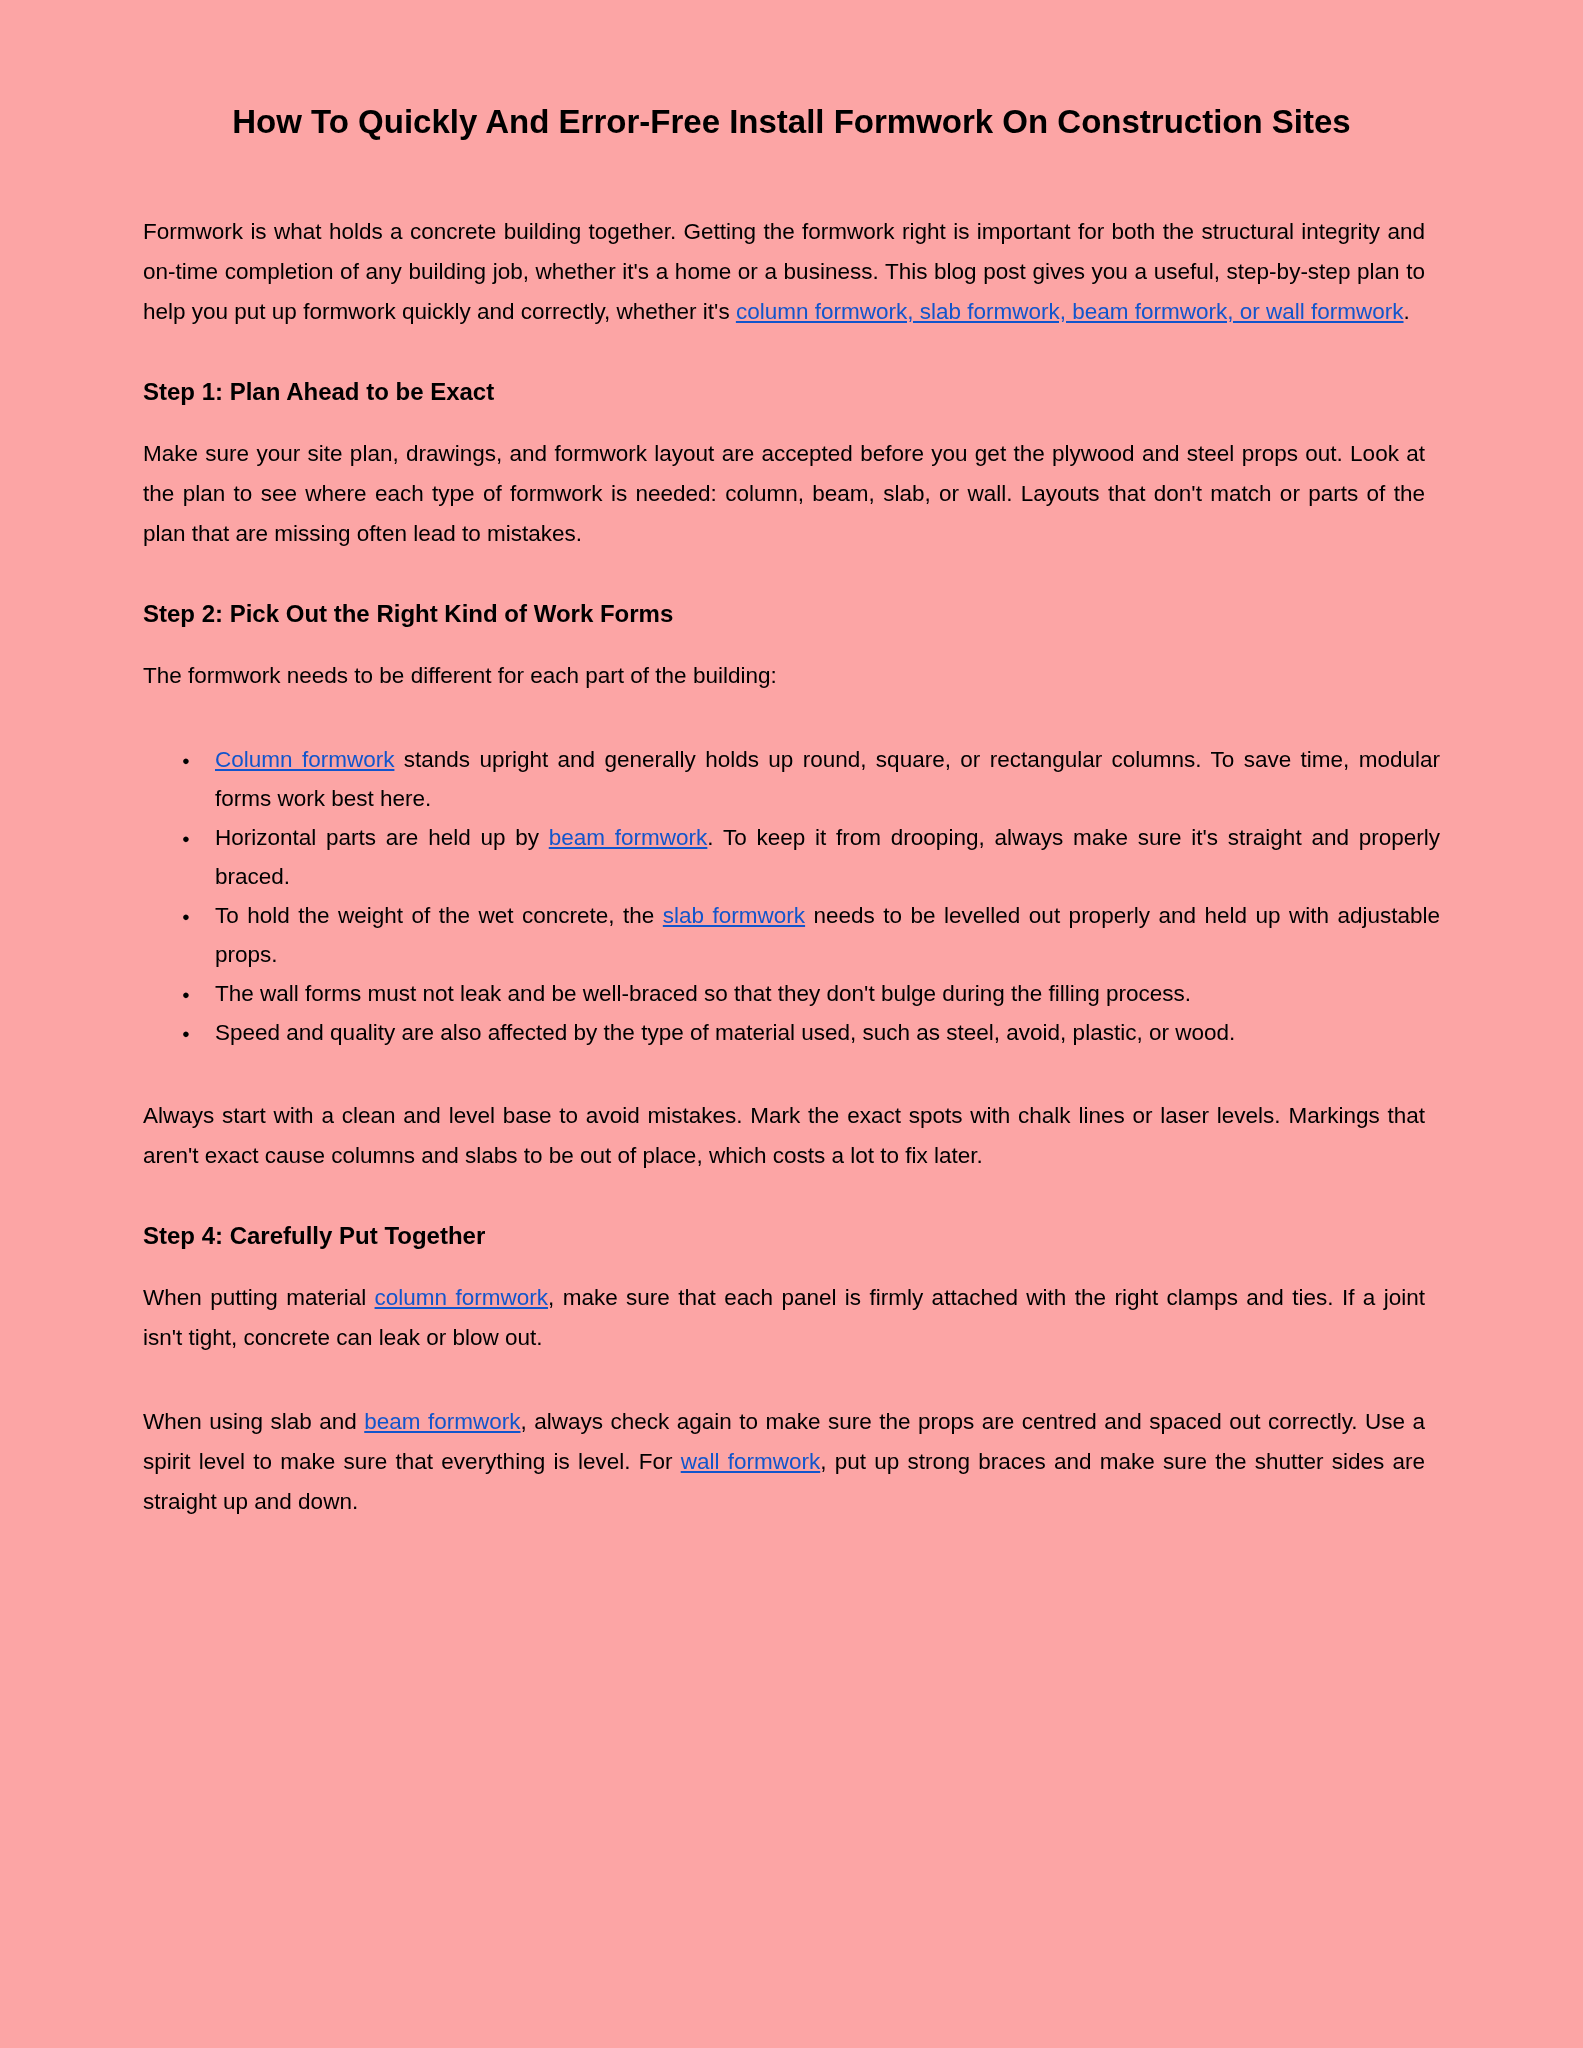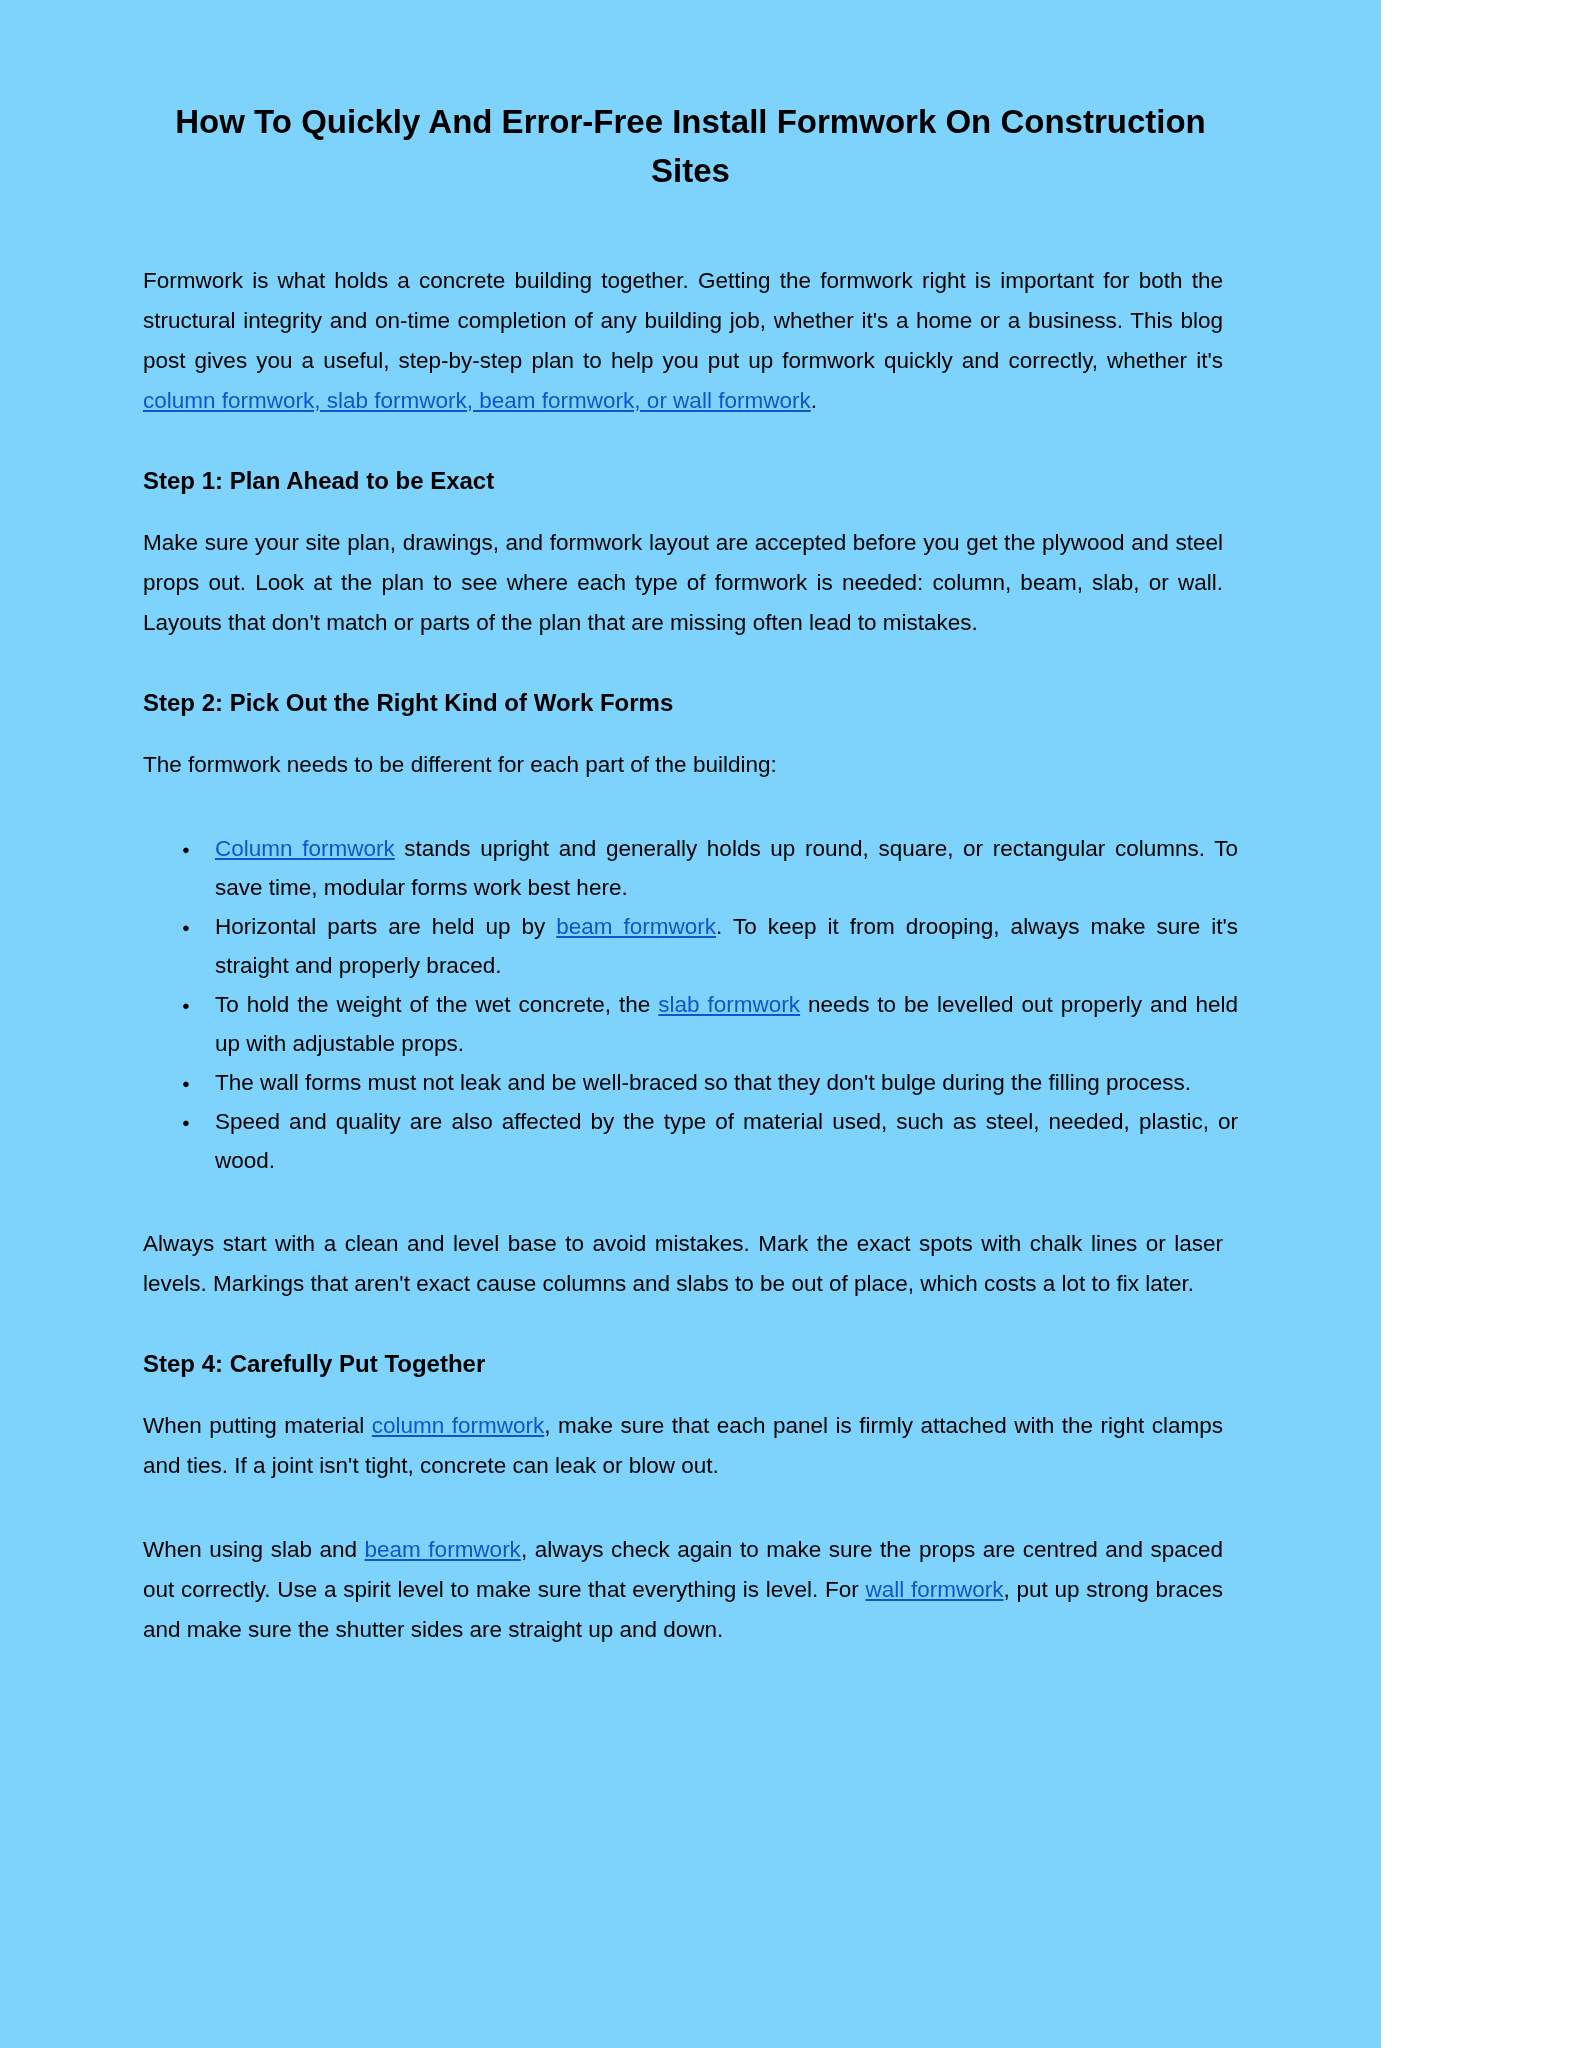--- a/index.html
+++ b/index.html
@@ -1,24 +1,24 @@
 <!DOCTYPE html>
 <html><head>
 <meta charset="utf-8">
 <style>
   html, body {
     margin: 0;
     padding: 0;
     background: #ffffff;
   }
   .page {
-    width: 1381px;
+    width: 1583px;
     min-height: 2048px;
     box-sizing: border-box;
-    background: #7dd3fc;
+    background: #fca5a5;
     padding: 97px 143px 60px 143px;
     font-family: "Liberation Sans", sans-serif;
     color: #000000;
   }
   .doc-title {
     font-size: 33px;
     line-height: 49px;
     font-weight: bold;
     text-align: center;
     margin: 0 0 66px 0;
@@ -75,20 +75,20 @@
       <p class="para"><span>Formwork is what holds a concrete building together. Getting the formwork right is important for both the structural integrity and on-time completion of any building job, whether it's a home or a business. This blog post gives you a useful, step-by-step plan to help you put up formwork quickly and correctly, whether it's </span><a class="doc-link" href="#">column formwork, slab formwork, beam formwork, or wall formwork</a><span>.</span></p>
       <h2 class="heading">Step 1: Plan Ahead to be Exact</h2>
       <p class="para"><span>Make sure your site plan, drawings, and formwork layout are accepted before you get the plywood and steel props out. Look at the plan to see where each type of formwork is needed: column, beam, slab, or wall. Layouts that don't match or parts of the plan that are missing often lead to mistakes.</span></p>
       <h2 class="heading">Step 2: Pick Out the Right Kind of Work Forms</h2>
       <p class="para"><span>The formwork needs to be different for each part of the building:</span></p>
       <ul class="bullet-list">
         <li><a class="doc-link" href="#">Column formwork</a><span> stands upright and generally holds up round, square, or rectangular columns. To save time, modular forms work best here.</span></li>
         <li><span>Horizontal parts are held up by </span><a class="doc-link" href="#">beam formwork</a><span>. To keep it from drooping, always make sure it's straight and properly braced.</span></li>
         <li><span>To hold the weight of the wet concrete, the </span><a class="doc-link" href="#">slab formwork</a><span> needs to be levelled out properly and held up with adjustable props.</span></li>
         <li><span>The wall forms must not leak and be well-braced so that they don't bulge during the filling process.</span></li>
-        <li><span>Speed and quality are also affected by the type of material used, such as steel, needed, plastic, or wood.</span></li>
+        <li><span>Speed and quality are also affected by the type of material used, such as steel, avoid, plastic, or wood.</span></li>
       </ul>
       <p class="para"><span>Always start with a clean and level base to avoid mistakes. Mark the exact spots with chalk lines or laser levels. Markings that aren't exact cause columns and slabs to be out of place, which costs a lot to fix later.</span></p>
       <h2 class="heading">Step 4: Carefully Put Together</h2>
       <p class="para"><span>When putting material </span><a class="doc-link" href="#">column formwork</a><span>, make sure that each panel is firmly attached with the right clamps and ties. If a joint isn't tight, concrete can leak or blow out.</span></p>
       <p class="para"><span>When using slab and </span><a class="doc-link" href="#">beam formwork</a><span>, always check again to make sure the props are centred and spaced out correctly. Use a spirit level to make sure that everything is level. For </span><a class="doc-link" href="#">wall formwork</a><span>, put up strong braces and make sure the shutter sides are straight up and down.</span></p>
     </div>
 </div>
 
 </body></html>

